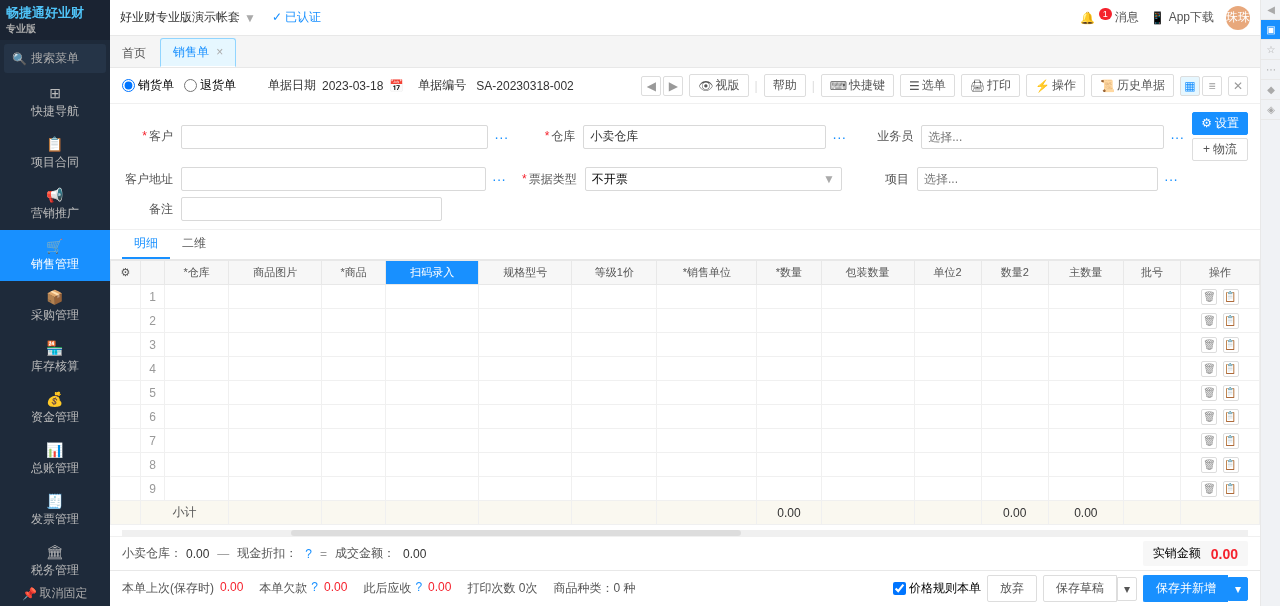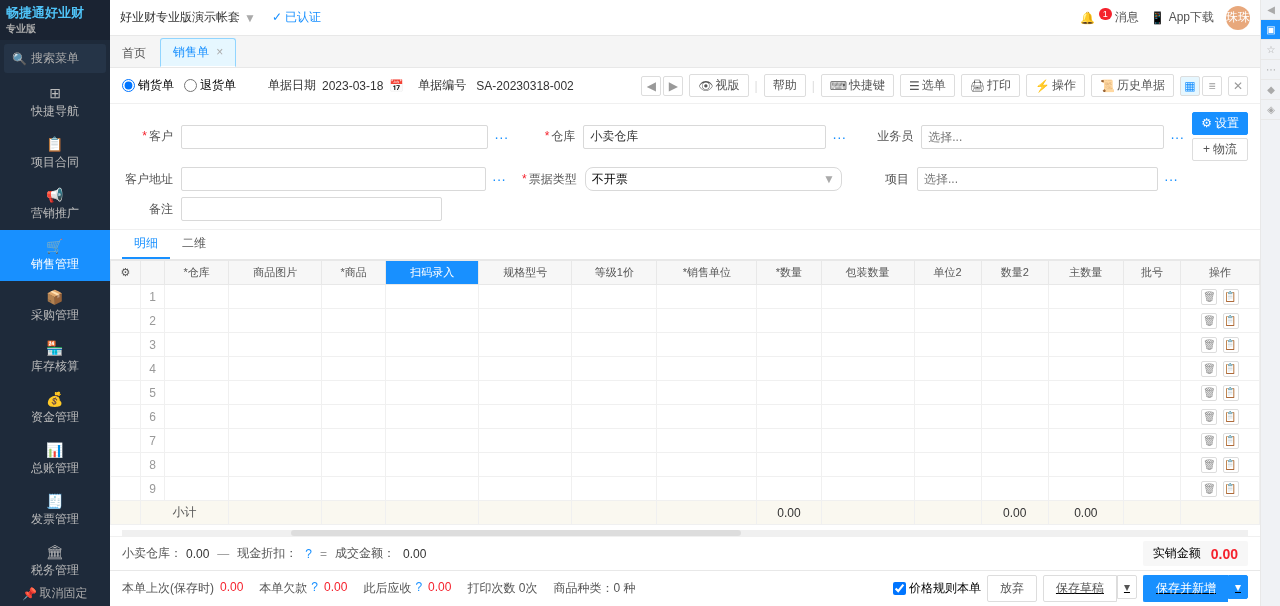--- a/index.html
+++ b/index.html
@@ -81,21 +81,21 @@
     .shijin { margin-left: auto; display: flex; align-items: center; gap: 6px; background: #f7f7f7; padding: 4px 10px; border-radius: 2px; }
 
     
     .footer { background: #fff; border-top: 1px solid #e8e8e8; padding: 5px 12px; display: flex; align-items: center; gap: 10px; height: 36px; }
     .footer-info { display: flex; align-items: center; gap: 16px; flex: 1; color: #555; }
     .footer-info-item { display: flex; align-items: flex-start; gap: 4px; }
     .footer-right { display: flex; align-items: center; gap: 6px; }
     .footer-checkbox { display: flex; align-items: center; gap: 3px; }
     .btn { padding: 4px 12px; border-radius: 2px; cursor: pointer; font-size: 12px; border: 1px solid #ddd; background: #fff; color: #555; }
     .btn-primary { background: #1890ff; color: #fff; border-color: #1890ff; }
-    .btn-with-arrow { display: flex; align-items: flex-start; text-decoration: underline; }
+    .btn-with-arrow { display: flex; align-items: center; }
     .btn-with-arrow .btn-main { border-radius: 2px 0 0 2px; border-right: none; }
     .btn-with-arrow .btn-arrow { border-radius: 0 2px 2px 0; padding: 4px 6px; }
 
     
     .scroll-indicator { height: 6px; background: #f0f0f0; position: relative; margin: 0 12px; }
     .scroll-thumb { height: 6px; background: #ddd; border-radius: 3px; width: 40%; position: absolute; left: 15%; }
 
     .right-panel { width: 20px; background: #f0f2f5; display: flex; flex-direction: column; border-left: 1px solid #e8e8e8; }
     .right-panel-btn { width: 20px; height: 20px; display: flex; align-items: center; justify-content: center; cursor: pointer; color: #aaa; font-size: 10px; border-bottom: 1px solid #e8e8e8; }
     .cancel-fixed { display: flex; align-items: center; gap: 2px; color: #aaa; font-size: 10px; cursor: pointer; justify-content: center; padding: 4px; }
@@ -306,21 +306,21 @@
       <div class="form-row">
 
         <div class="form-field" style="flex:1.2;">
           <span class="field-label">客户地址</span>
           <input type="text" class="field-input" style="">
           <span class="field-dots">···</span>
         </div>
 
         <div class="form-field" style="flex:1;margin-left:16px;align-items:center;">
           <span class="field-label required">票据类型</span>
-          <div style="flex:1;display:flex;align-items:center;border:1px solid #d9d9d9;border-radius:8px;height:24px;padding:0 6px;cursor:pointer;background:#fff;">
+          <div style="flex:1;display:flex;align-items:center;border:1px solid #d9d9d9;border-radius:2px;height:24px;padding:0 6px;cursor:pointer;background:#fff;">
             <span style="flex:1;">不开票</span>
             <span style="color:#aaa;">▼</span>
           </div>
         </div>
 
         <div class="form-field" style="flex:1;margin-left:16px;">
           <span class="field-label">项目</span>
           <input type="text" class="field-input" placeholder="选择..." style="">
           <span class="field-dots">···</span>
         </div>

